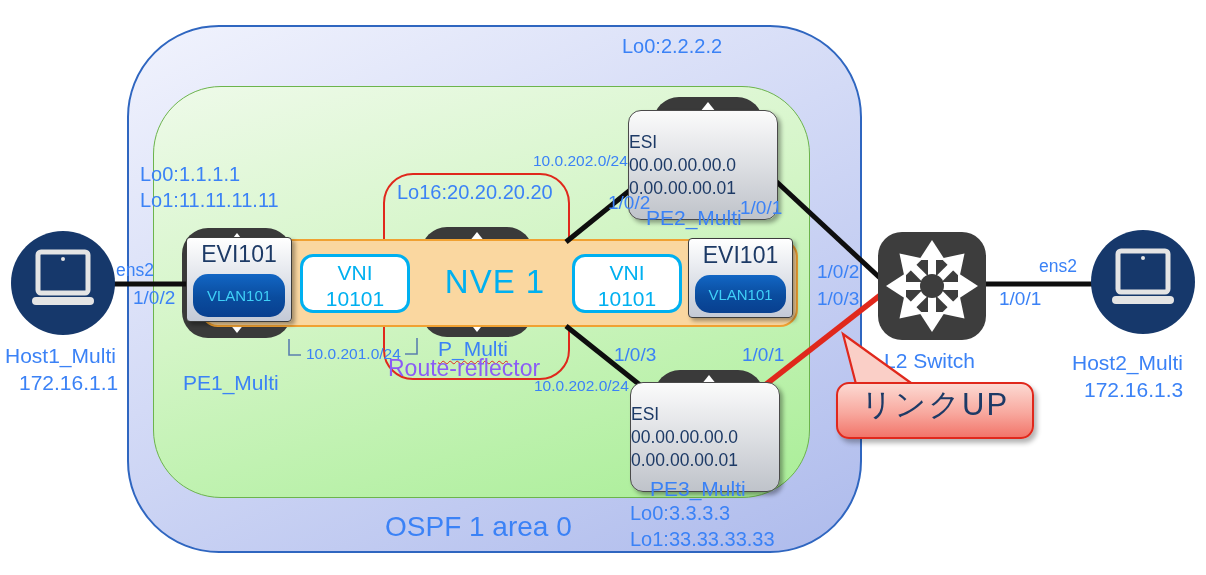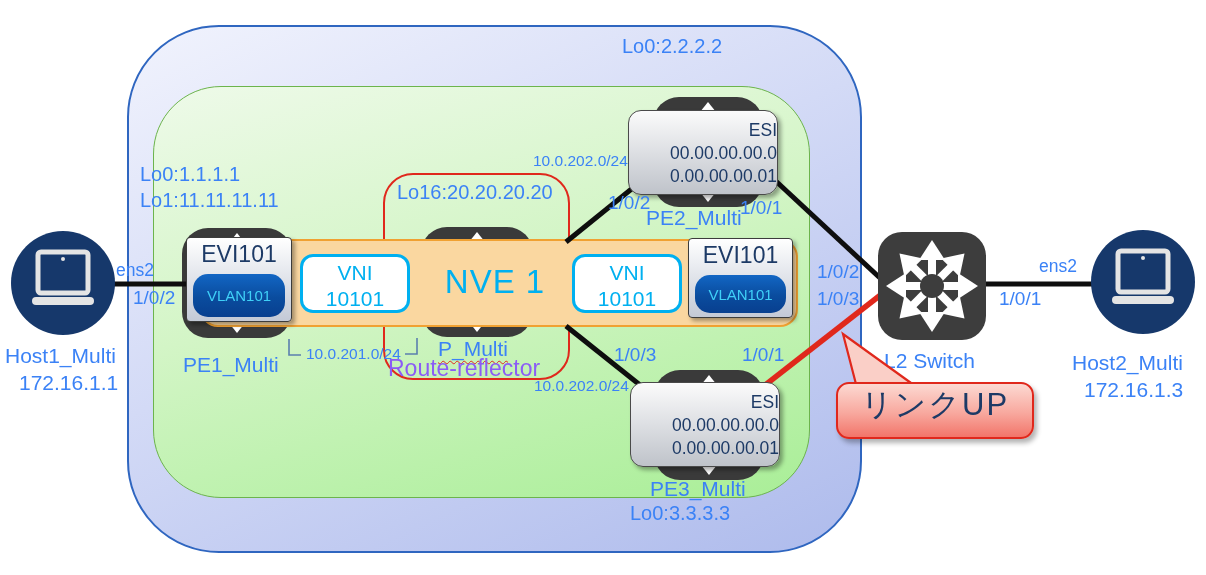--- a/index.html
+++ b/index.html
@@ -23,24 +23,24 @@
   .vni-box{position:absolute;width:110px;height:59px;background:#ffffff;border:3.5px solid #00b0f0;
     border-radius:13px;text-align:center;color:#00b0f0;font-size:21px;line-height:1.22;padding-top:3px}
 
   .evi-box{position:absolute;background:linear-gradient(180deg,#ffffff 0%,#e3e6ec 45%,#c3c9d6 100%);
     border:1.5px solid #3c3c3c;border-radius:4px;box-shadow:3px 3px 4px rgba(0,0,0,.35)}
   .evi-title{display:block;text-align:center;font-size:23px;color:#1d3a66;margin-top:3px}
   .vlan-box{position:absolute;left:6px;right:6px;bottom:4px;top:36px;border-radius:15px;
     background:linear-gradient(180deg,#1266c4 0%,#0a4c9e 55%,#083f8f 100%);
     display:flex;align-items:center;justify-content:center;color:#3fd0f8;font-size:15px}
 
-  .esi-box{position:absolute;width:150px;height:85px;border-radius:13px;
+  .esi-box{position:absolute;width:150px;height:110px;border-radius:13px;
     background:linear-gradient(180deg,#fbfbfb 0%,#dddfe3 50%,#bfc3ca 100%);
     border:1.5px solid #4a4a4a;box-shadow:3px 3px 4px rgba(0,0,0,.35);
-    text-align:right;font-size:17.5px;color:#1d3a66;line-height:1.3;padding-top:8px}
+    text-align:left;font-size:17.5px;color:#1d3a66;line-height:1.3;padding-top:20px}
 
   .router-icon{position:absolute;width:110px;height:110px}
   .host-icon{position:absolute;width:104px;height:104px}
   .switch-icon{position:absolute;left:878px;top:232px;width:108px;height:108px}
 
   .wavy{text-decoration-line:underline;text-decoration-style:wavy;text-decoration-color:#e0281c;
     text-decoration-thickness:1px;text-underline-offset:4px}
 
   .callout-box{position:absolute;left:836px;top:382px;width:198px;height:57px;border-radius:13px;
     background:linear-gradient(180deg,#fcd9d2 0%,#f8a89e 55%,#f2756a 100%);
@@ -185,28 +185,30 @@
   </div>
   <div class="host-icon" style="left:1091px;top:230px">
     <svg width="104" height="104" viewBox="0 0 104 104">
       <circle cx="52" cy="52" r="52" fill="#16386b"></circle>
       <rect x="27" y="21" width="50" height="41" rx="3" fill="none" stroke="#e4e4e4" stroke-width="5"></rect>
       <circle cx="52" cy="28" r="2" fill="#e4e4e4"></circle>
       <rect x="21" y="66" width="62" height="8" rx="4" fill="#e4e4e4"></rect>
     </svg>
   </div>
 
+  <div class="lbl" style="left:385px;top:511px;font-size:28px">OSPF 1 area 0</div>
 
   <div class="lbl" style="left:140px;top:163px;font-size:20px">Lo0:1.1.1.1</div>
   <div class="lbl" style="left:140px;top:189px;font-size:20px">Lo1:11.11.11.11</div>
   <div class="lbl" style="left:622px;top:35px;font-size:20px">Lo0:2.2.2.2</div>
   <div class="lbl" style="left:630px;top:502px;font-size:20px">Lo0:3.3.3.3</div>
+  <div class="lbl" style="left:630px;top:528px;font-size:20px">Lo1:33.33.33.33</div>
   <div class="lbl" style="left:397px;top:181px;font-size:20px">Lo16:20.20.20.20</div>
 
-  <div class="lbl" style="left:183px;top:353px;font-size:21px">PE1_Multi</div>
+  <div class="lbl" style="left:183px;top:371px;font-size:21px">PE1_Multi</div>
   <div class="lbl" style="left:646px;top:206px;font-size:21px">PE2_Multi</div>
   <div class="lbl" style="left:650px;top:477px;font-size:21px">PE3_Multi</div>
   <div class="lbl wavy" style="left:438px;top:337px;font-size:21px">P_Multi</div>
   <div class="lbl" style="left:388px;top:355px;font-size:23px;color:#8b5cf6">Route-reflector</div>
   <div class="lbl" style="left:884px;top:349px;font-size:21px">L2 Switch</div>
   <div class="lbl" style="left:5px;top:344px;font-size:21px">Host1_Multi</div>
   <div class="lbl" style="left:19px;top:371px;font-size:21px">172.16.1.1</div>
   <div class="lbl" style="left:1072px;top:351px;font-size:21px">Host2_Multi</div>
   <div class="lbl" style="left:1084px;top:378px;font-size:21px">172.16.1.3</div>
 

